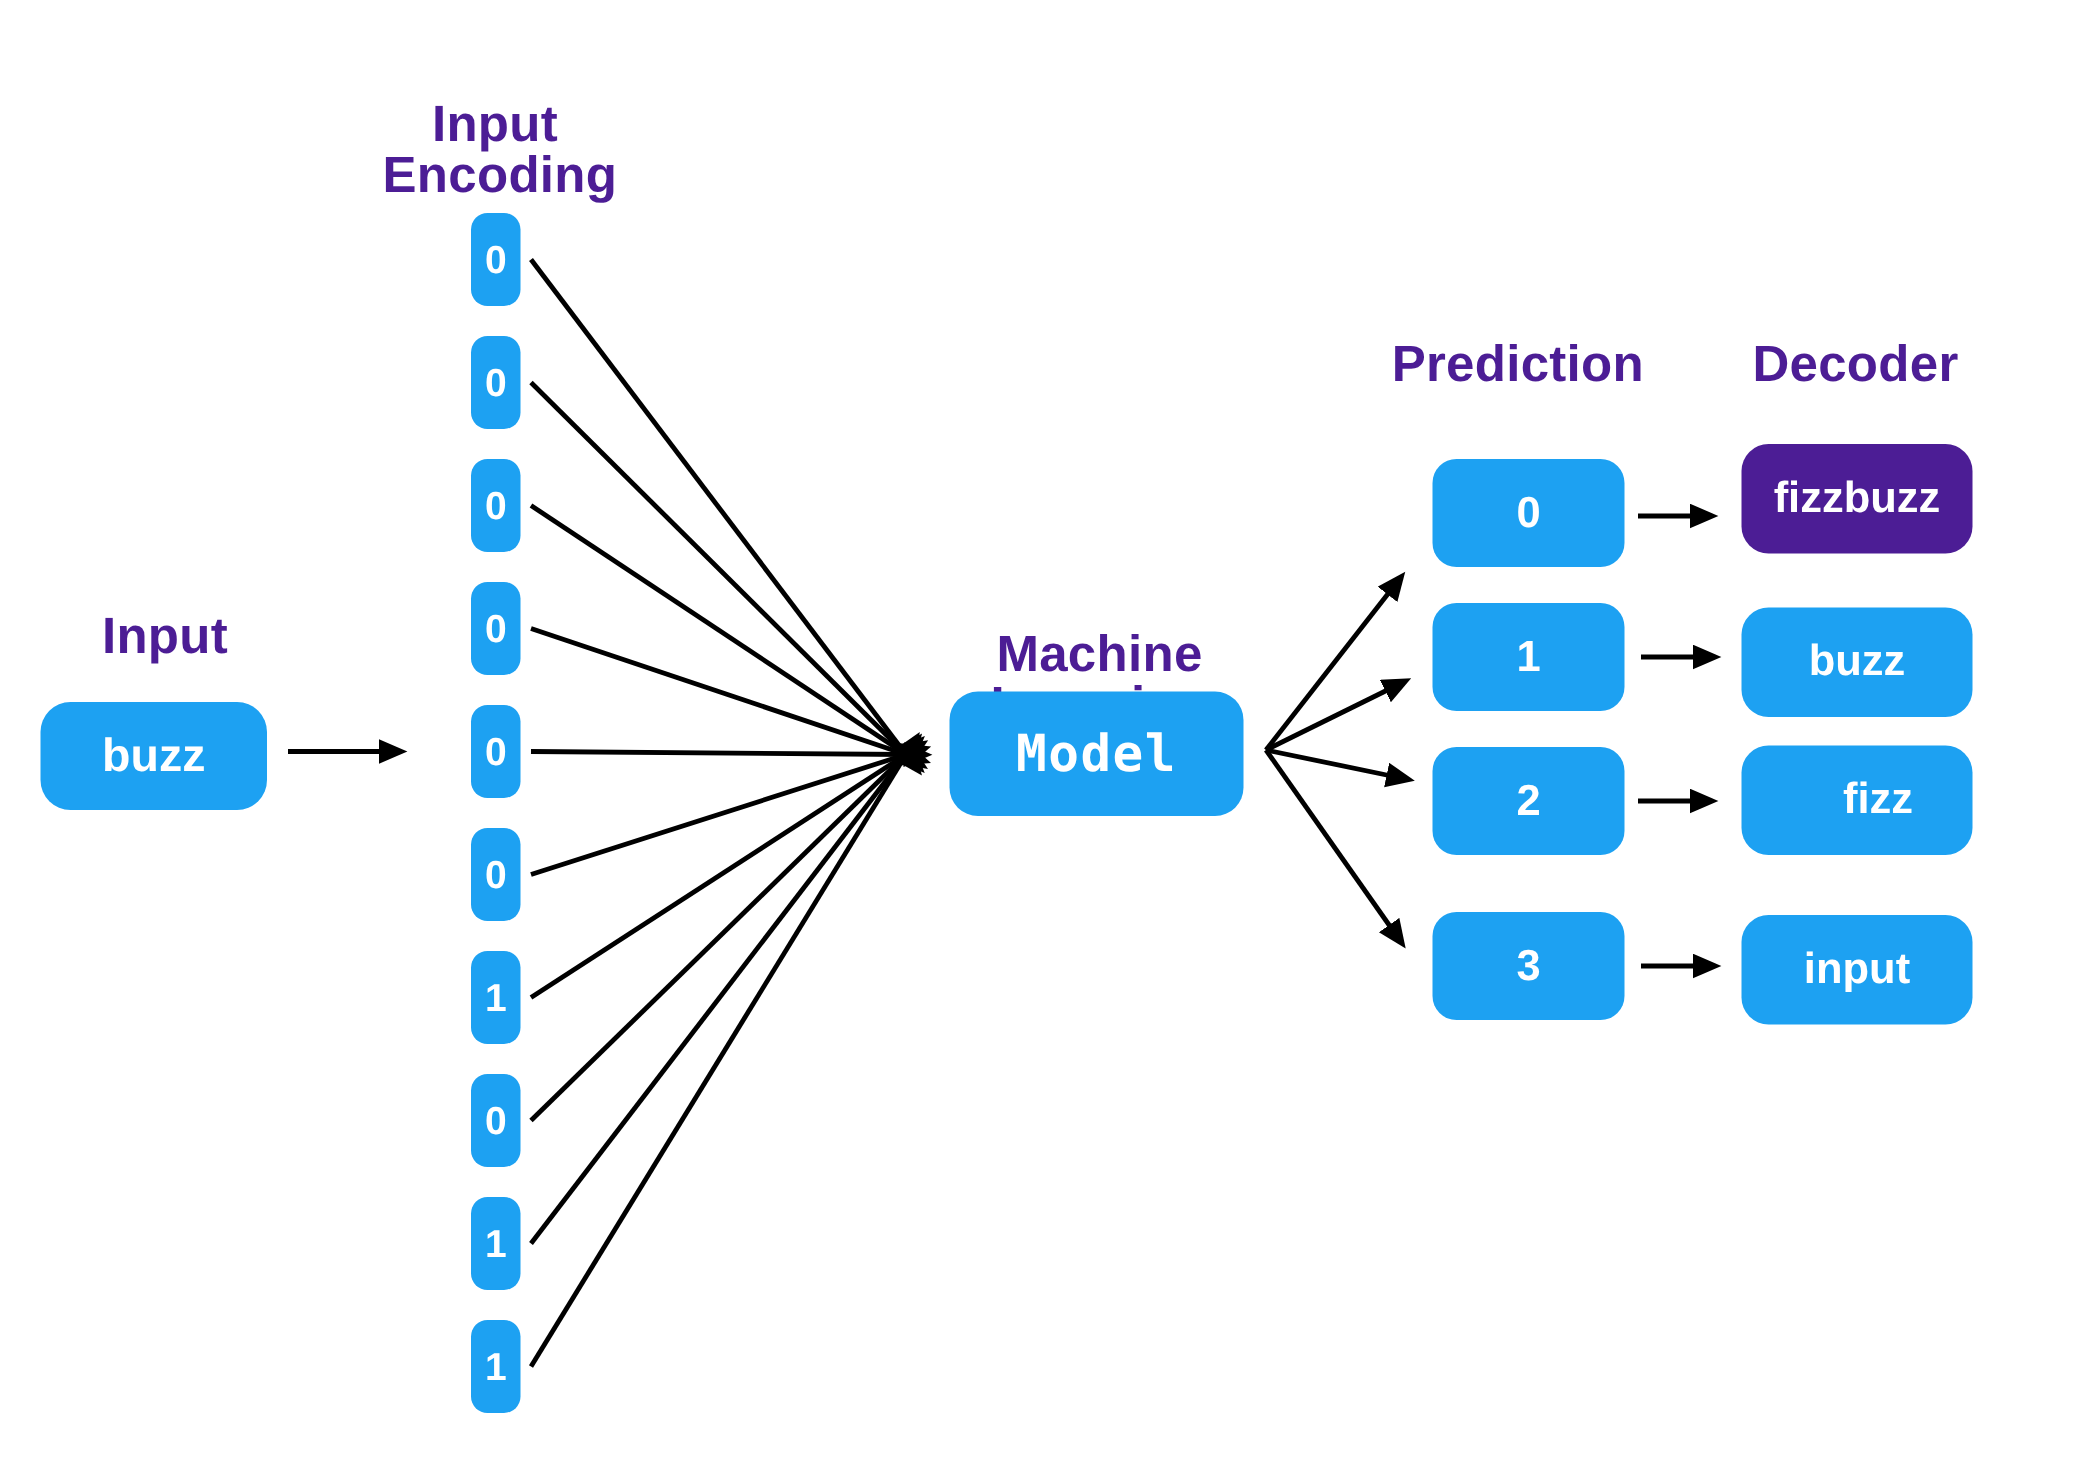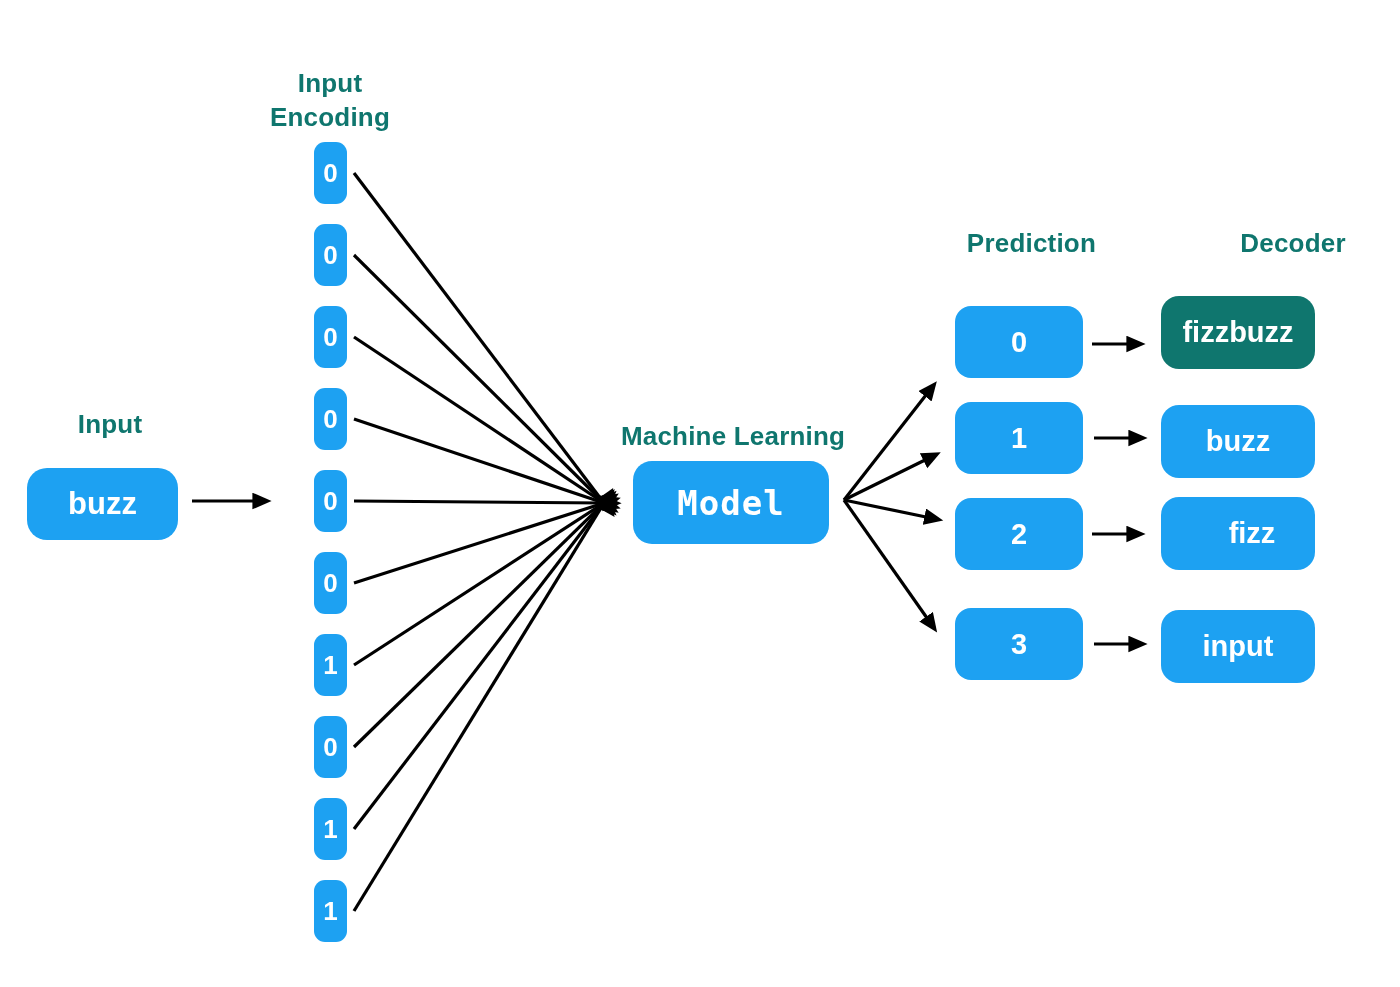--- a/index.html
+++ b/index.html
@@ -9,23 +9,23 @@
     position: relative;
     font-family: "Liberation Sans", sans-serif;
     overflow: hidden;
   }
   .canvas { position: absolute; left: 0; top: 0; width: 1400px; height: 987px; }
   svg.wires { position: absolute; left: 0; top: 0; width: 1400px; height: 987px; }
   svg.wires line { stroke: #000000; stroke-width: 3.2; }
 
   .label {
     position: absolute;
-    color: #0f766e;
+    color: #4c1d95;
     font-weight: bold;
-    font-size: 26px;
+    font-size: 34px;
     line-height: 34px;
     text-align: center;
     letter-spacing: 0.2px;
   }
   .bluebox {
     position: absolute;
     background: #1da1f2;
     color: #ffffff;
     font-weight: bold;
     display: flex;
@@ -57,21 +57,21 @@
     font-family: "DejaVu Sans Mono", monospace;
     font-size: 34px; font-weight: bold; letter-spacing: 1px;
   }
 
   
   .prediction-label { left: 916px; top: 226px; width: 180px; text-align: right; }
   .pred-box { left: 955px; width: 128px; height: 72px; border-radius: 16px; font-size: 29px; }
   .pred-0 { top: 306px; } .pred-1 { top: 402px; } .pred-2 { top: 498px; } .pred-3 { top: 608px; }
 
   
-  .decoder-label { left: 1203px; top: 226px; width: 180px; }
+  .decoder-label { left: 1147px; top: 226px; width: 180px; }
   .dec-box { left: 1161px; width: 154px; height: 73px; border-radius: 18px; font-size: 29px; }
   .dec-0 { top: 296px; } .dec-1 { top: 405px; } .dec-2 { top: 497px; } .dec-3 { top: 610px; }
 </style>
 </head>
 <body>
 
 <div class="canvas">
 
   <svg class="wires" viewBox="0 0 1400 987">
     <defs>
@@ -130,18 +130,18 @@
   <div class="label ml-label">Machine Learning</div>
   <div class="bluebox model-box" style="background: rgb(29, 161, 242);">Model</div>
 
   <div class="label prediction-label">Prediction</div>
   <div class="bluebox pred-box pred-0" style="background: rgb(29, 161, 242);">0</div>
   <div class="bluebox pred-box pred-1" style="background: rgb(29, 161, 242);">1</div>
   <div class="bluebox pred-box pred-2" style="background: rgb(29, 161, 242);">2</div>
   <div class="bluebox pred-box pred-3" style="background: rgb(29, 161, 242);">3</div>
 
   <div class="label decoder-label">Decoder</div>
-  <div class="bluebox dec-box dec-0" style="background: #0f766e;">fizzbuzz</div>
+  <div class="bluebox dec-box dec-0" style="background: #4c1d95;">fizzbuzz</div>
   <div class="bluebox dec-box dec-1" style="background: rgb(29, 161, 242);">buzz</div>
   <div class="bluebox dec-box dec-2" style="background: rgb(29, 161, 242); padding-left: 28px;">fizz</div>
   <div class="bluebox dec-box dec-3" style="background: rgb(29, 161, 242);">input</div>
 
 </div>
 
 </body></html>

